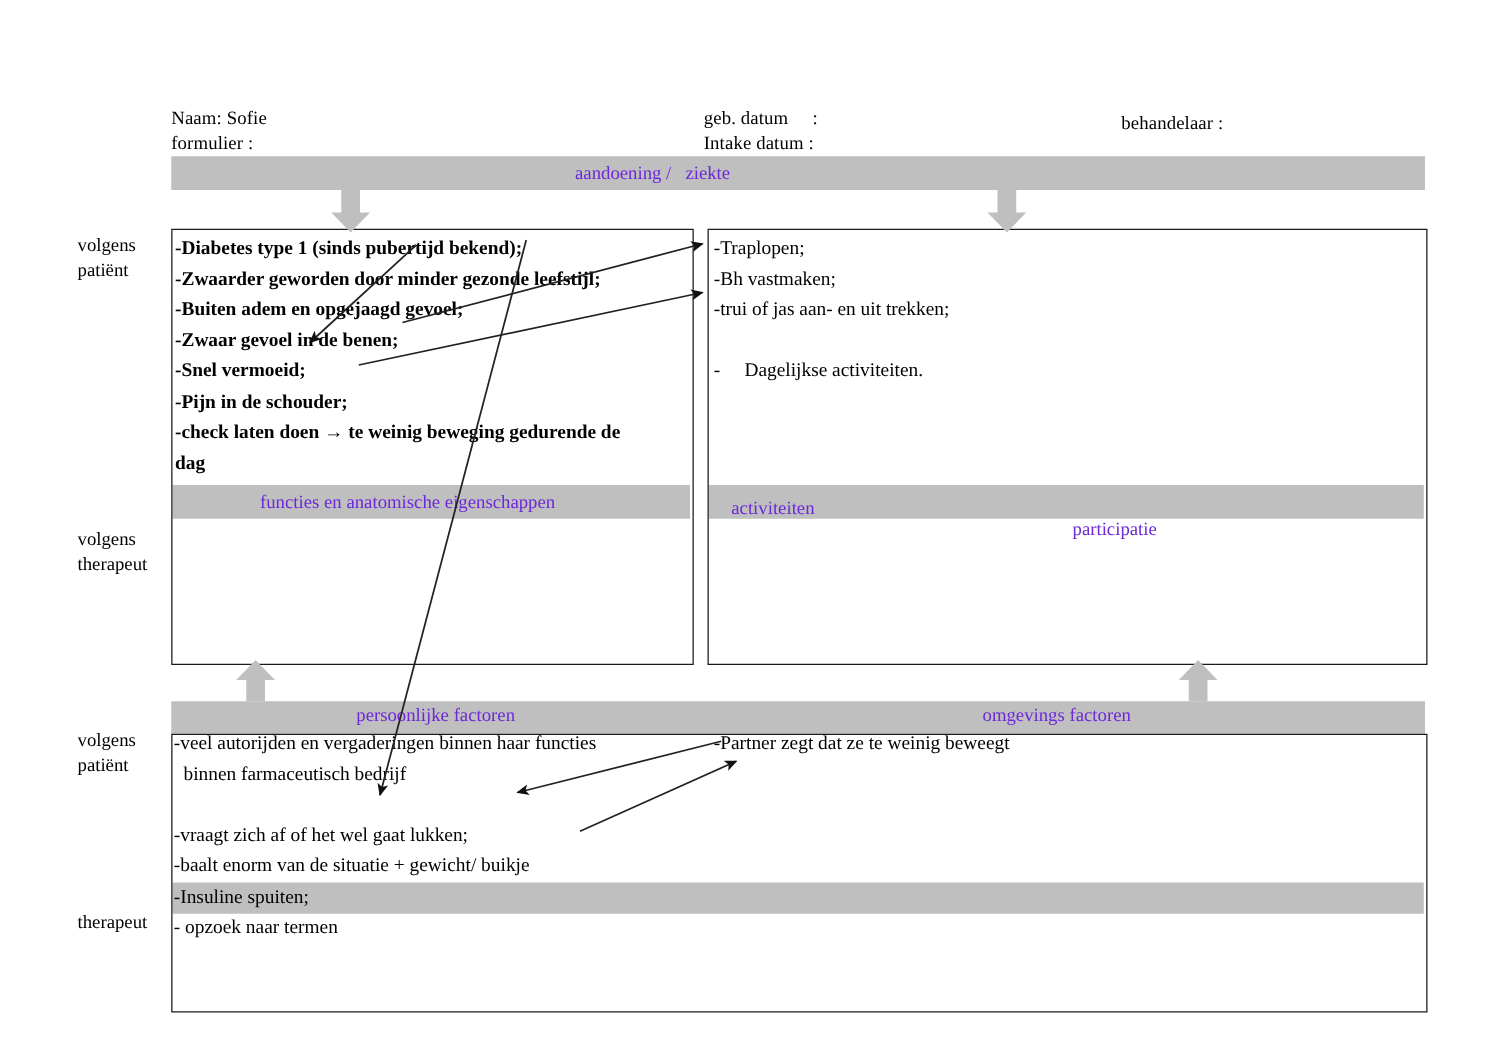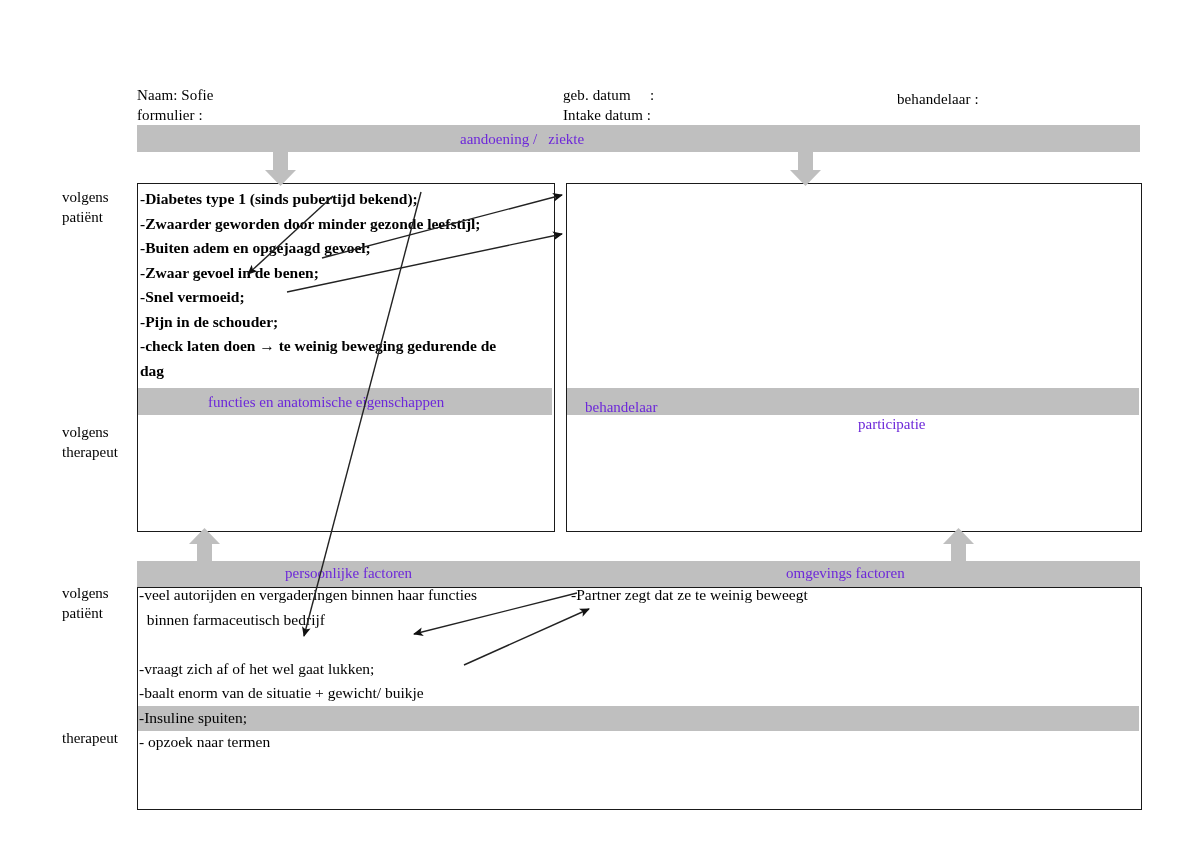--- a/index.html
+++ b/index.html
@@ -120,21 +120,21 @@
   <div class="hdr" id="hdr-intake">Intake datum :</div>
   <div class="hdr" id="hdr-behand">behandelaar :</div>
 
   <div class="band" id="band-top"></div>
   <div class="band-label" id="lbl-aandoening">aandoening /   ziekte</div>
 
   <div class="band" id="band-func"></div>
   <div class="band-label" id="lbl-functies">functies en anatomische eigenschappen</div>
 
   <div class="band" id="band-act"></div>
-  <div class="band-label" id="lbl-activiteiten">behandelaar</div>
+  <div class="band-label" id="lbl-activiteiten">activiteiten</div>
   <div class="band-label" id="lbl-participatie">participatie</div>
 
   <div class="band" id="band-pers"></div>
   <div class="band-label" id="lbl-persoonlijke">persoonlijke factoren</div>
   <div class="band-label" id="lbl-omgevings">omgevings factoren</div>
 
   <div class="band" id="band-bottom"></div>
 
   <div class="box" id="box-left"></div>
   <div class="box" id="box-right"></div>
@@ -149,20 +149,25 @@
   <div class="rowlabel" id="lab-t2">therapeut</div>
 
   <div class="content" id="txt-left">-Diabetes type 1 (sinds pubertijd bekend);
 -Zwaarder geworden door minder gezonde leefstijl;
 -Buiten adem en opgejaagd gevoel;
 -Zwaar gevoel in de benen;
 -Snel vermoeid;
 -Pijn in de schouder;
 -check laten doen → te weinig beweging gedurende de
 dag</div>
+  <div class="content" id="txt-right">-Traplopen;
+-Bh vastmaken;
+-trui of jas aan- en uit trekken;
+
+-     Dagelijkse activiteiten.</div>
   <div class="content" id="txt-bl">-veel autorijden en vergaderingen binnen haar functies
   binnen farmaceutisch bedrijf
 
 -vraagt zich af of het wel gaat lukken;
 -baalt enorm van de situatie + gewicht/ buikje
 -Insuline spuiten;
 - opzoek naar termen</div>
   <div class="content" id="txt-br">-Partner zegt dat ze te weinig beweegt</div>
 
   <svg id="overlay" viewBox="0 0 1200 849">

